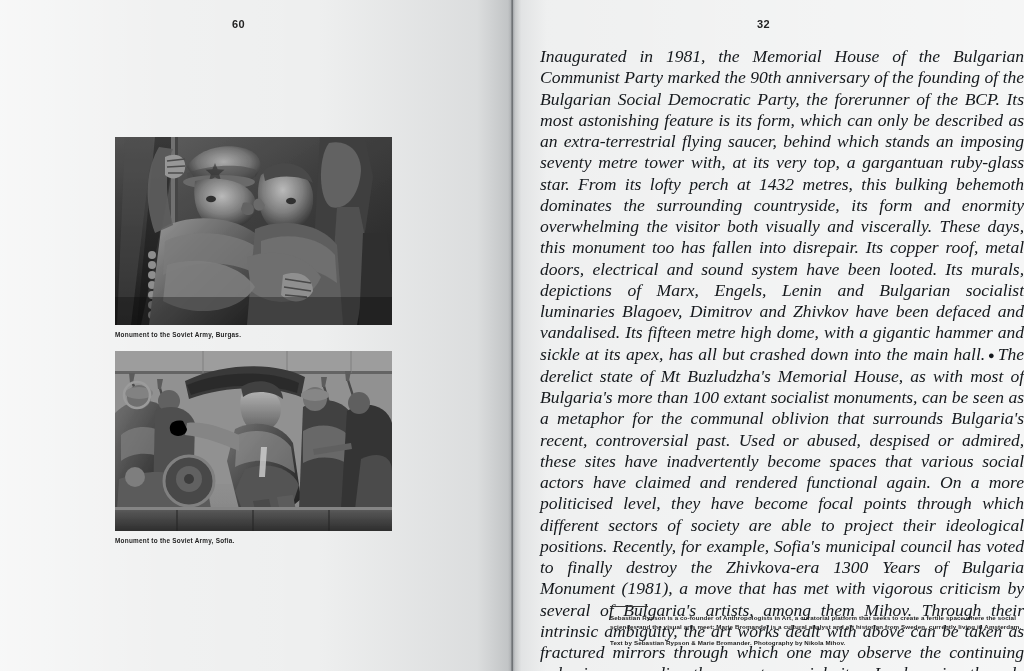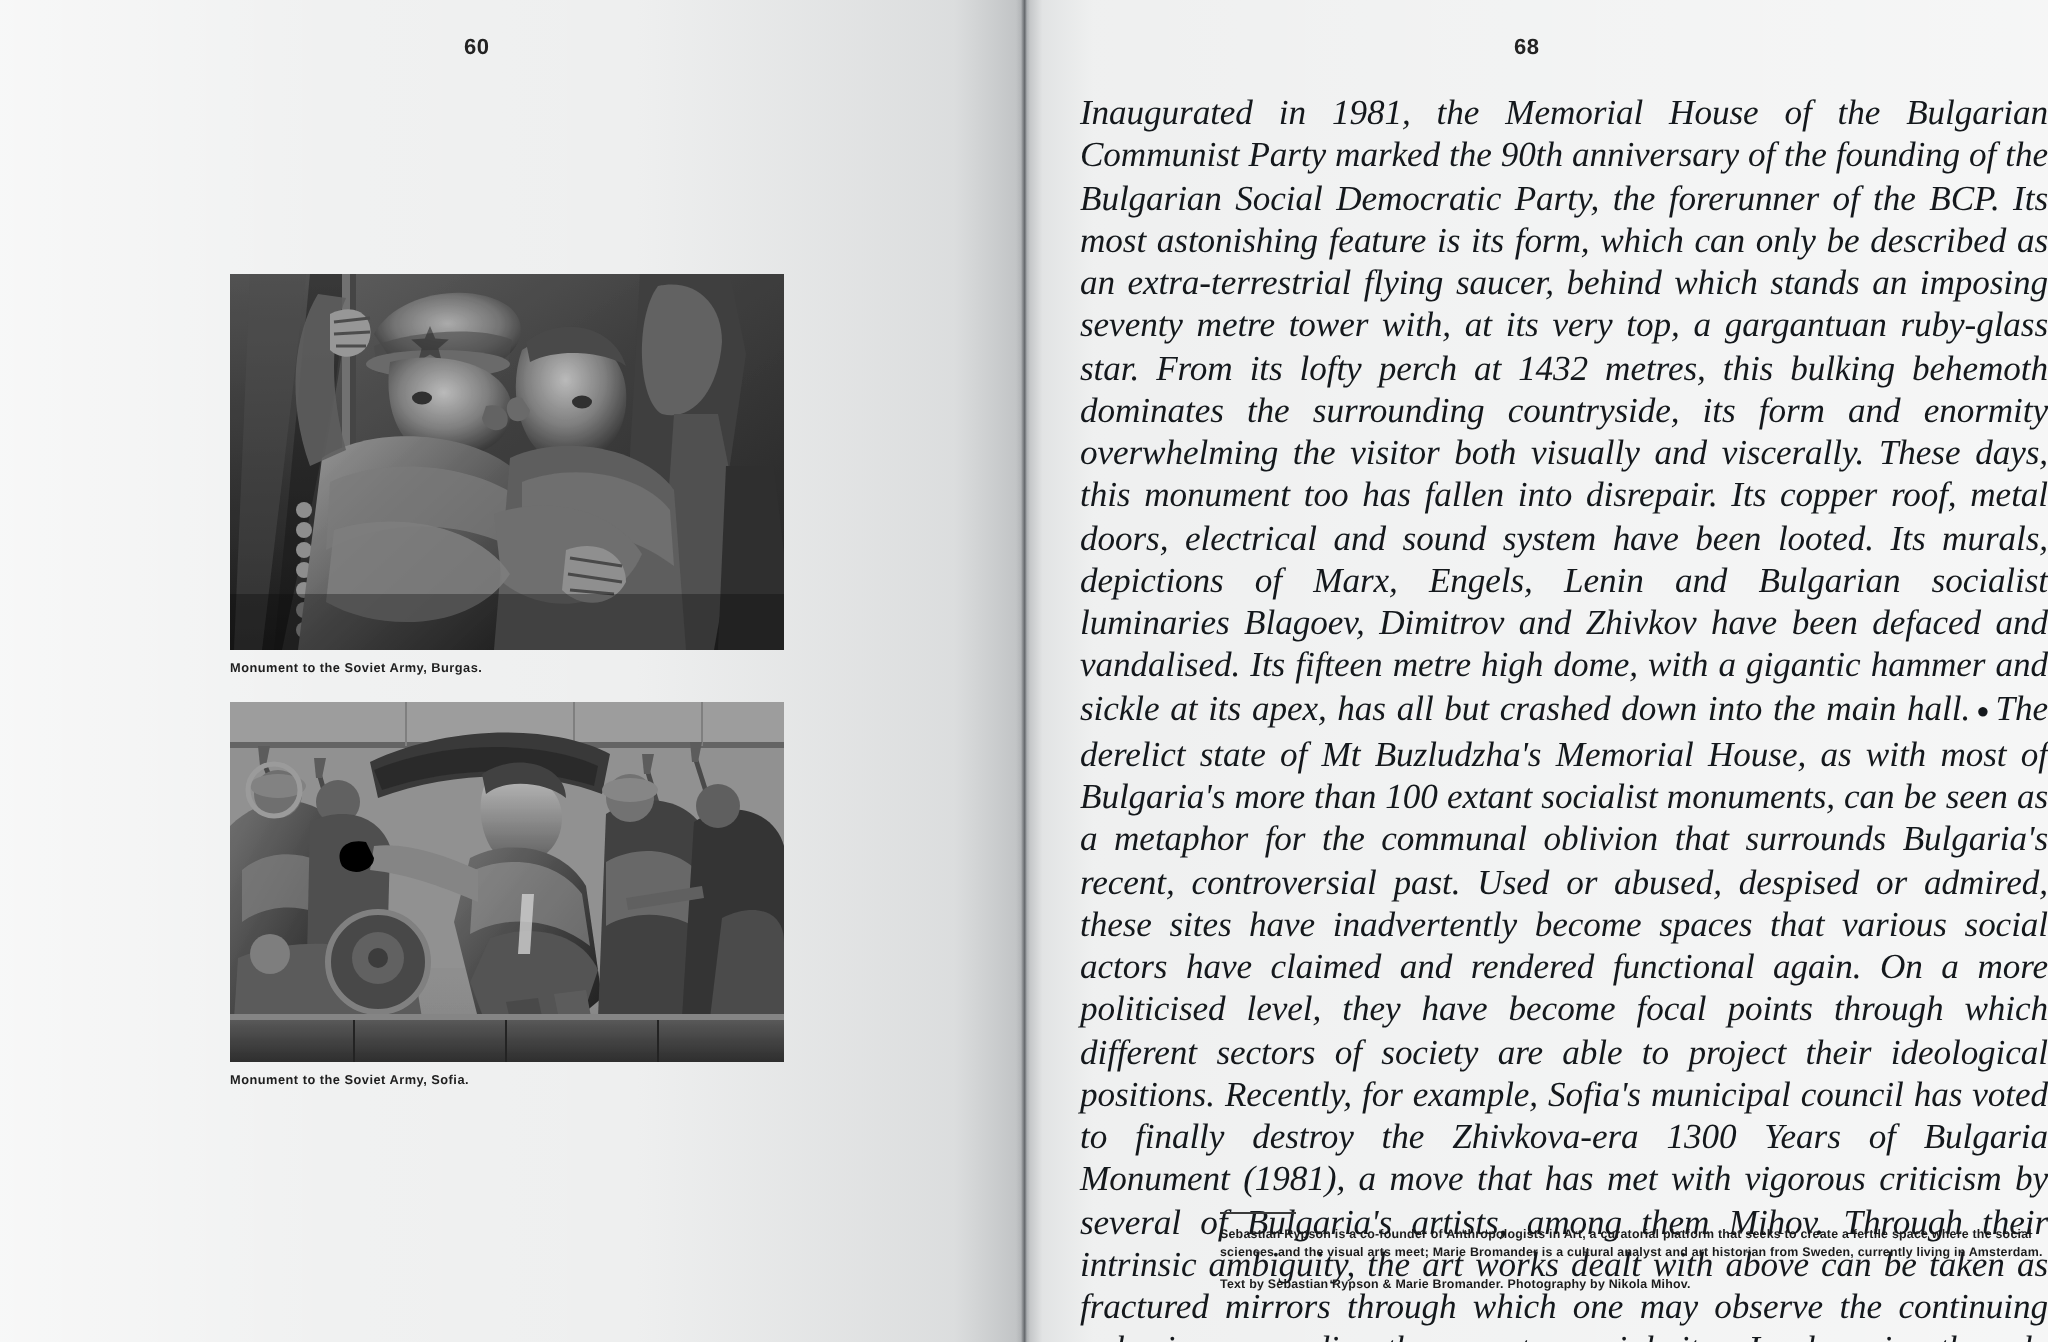--- a/index.html
+++ b/index.html
@@ -171,21 +171,21 @@
 
 <div class="spread">
 
   <div class="page page-left"></div>
 
   <div class="page page-right"></div>
 
   <div class="gutter"></div>
 
   <div class="folio folio-left">60</div>
-  <div class="folio folio-right">68</div>
+  <div class="folio folio-right">32</div>
 
   <figure class="figure figure-1">
     <div class="plate">
       <svg viewBox="0 0 277 188" preserveAspectRatio="xMidYMid slice" aria-hidden="true">
         <defs>
           <linearGradient id="g1bg" x1="0" y1="0" x2="1" y2="1">
             <stop offset="0%" stop-color="#6d6d6b"></stop>
             <stop offset="45%" stop-color="#4a4a48"></stop>
             <stop offset="100%" stop-color="#2c2c2a"></stop>
           </linearGradient>

